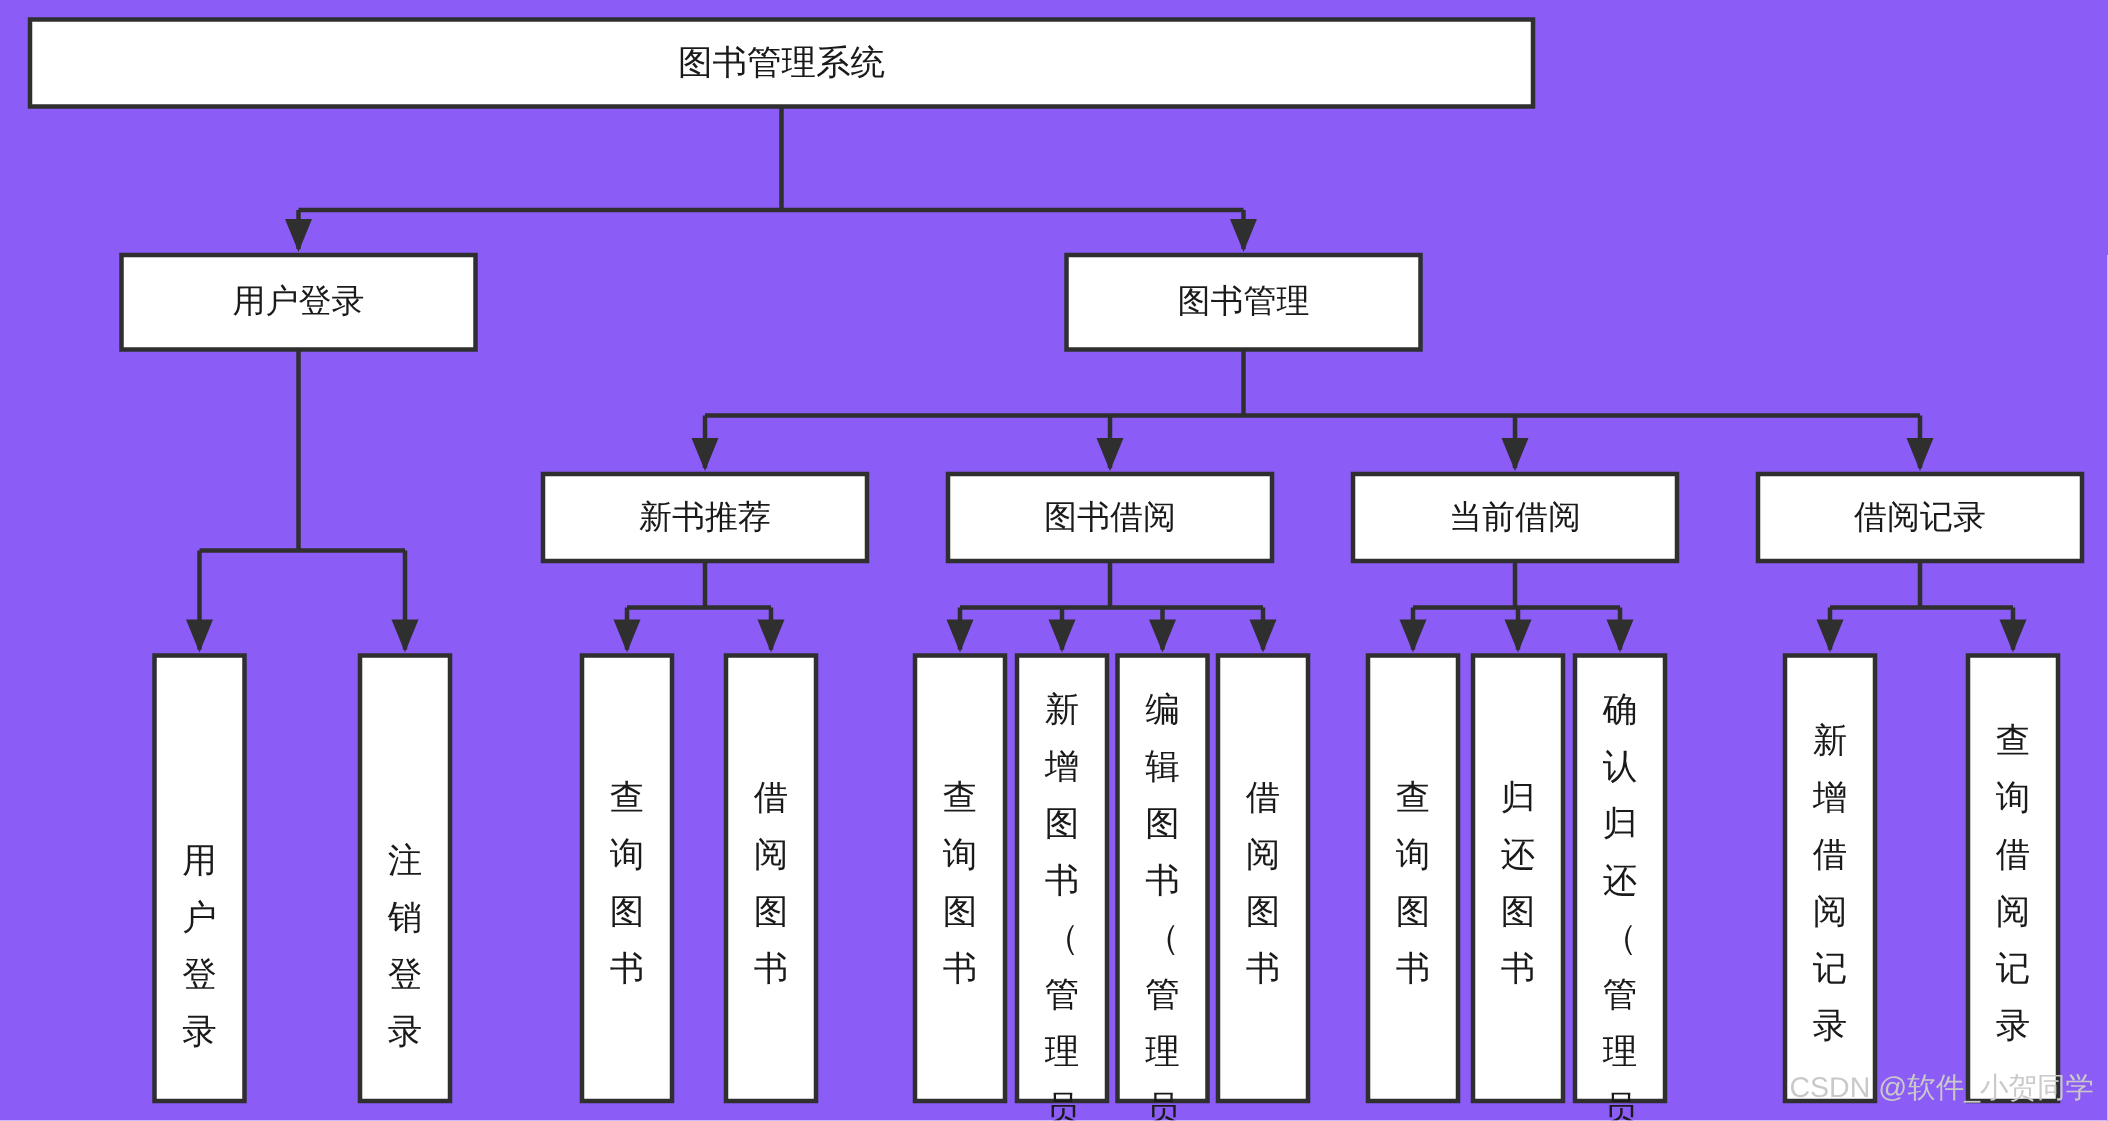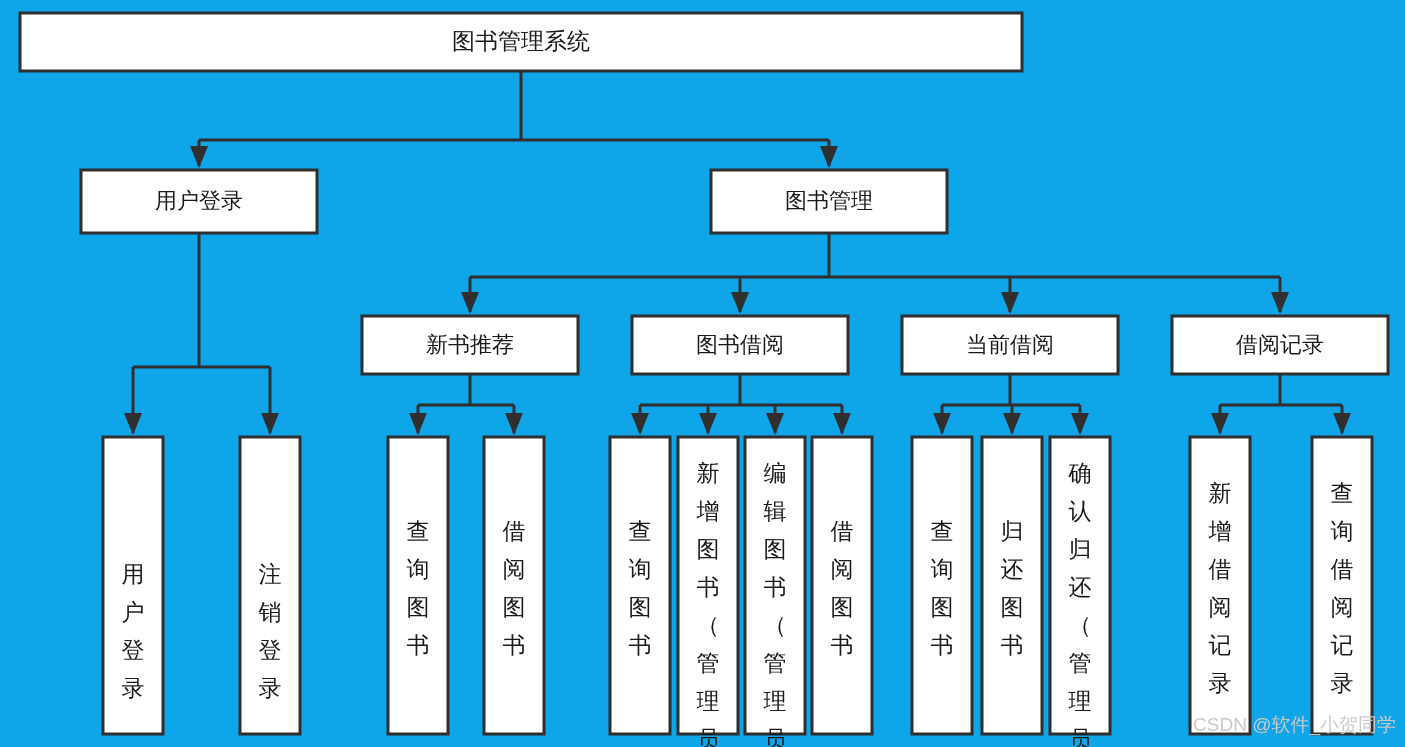--- a/index.html
+++ b/index.html
@@ -8,21 +8,21 @@
     padding: 0;
     background: #ffffff;
   }
   body {
     font-family: "Liberation Sans", "DejaVu Sans", sans-serif;
   }
   #diagram-root {
     position: relative;
     width: 1405px;
     height: 747px;
-    background: #0ea5e9;
+    background: #8b5cf6;
     overflow: hidden;
   }
   svg#flowchart {
     position: absolute;
     left: 0;
     top: 0;
     width: 1405px;
     height: 747px;
     display: block;
   }

